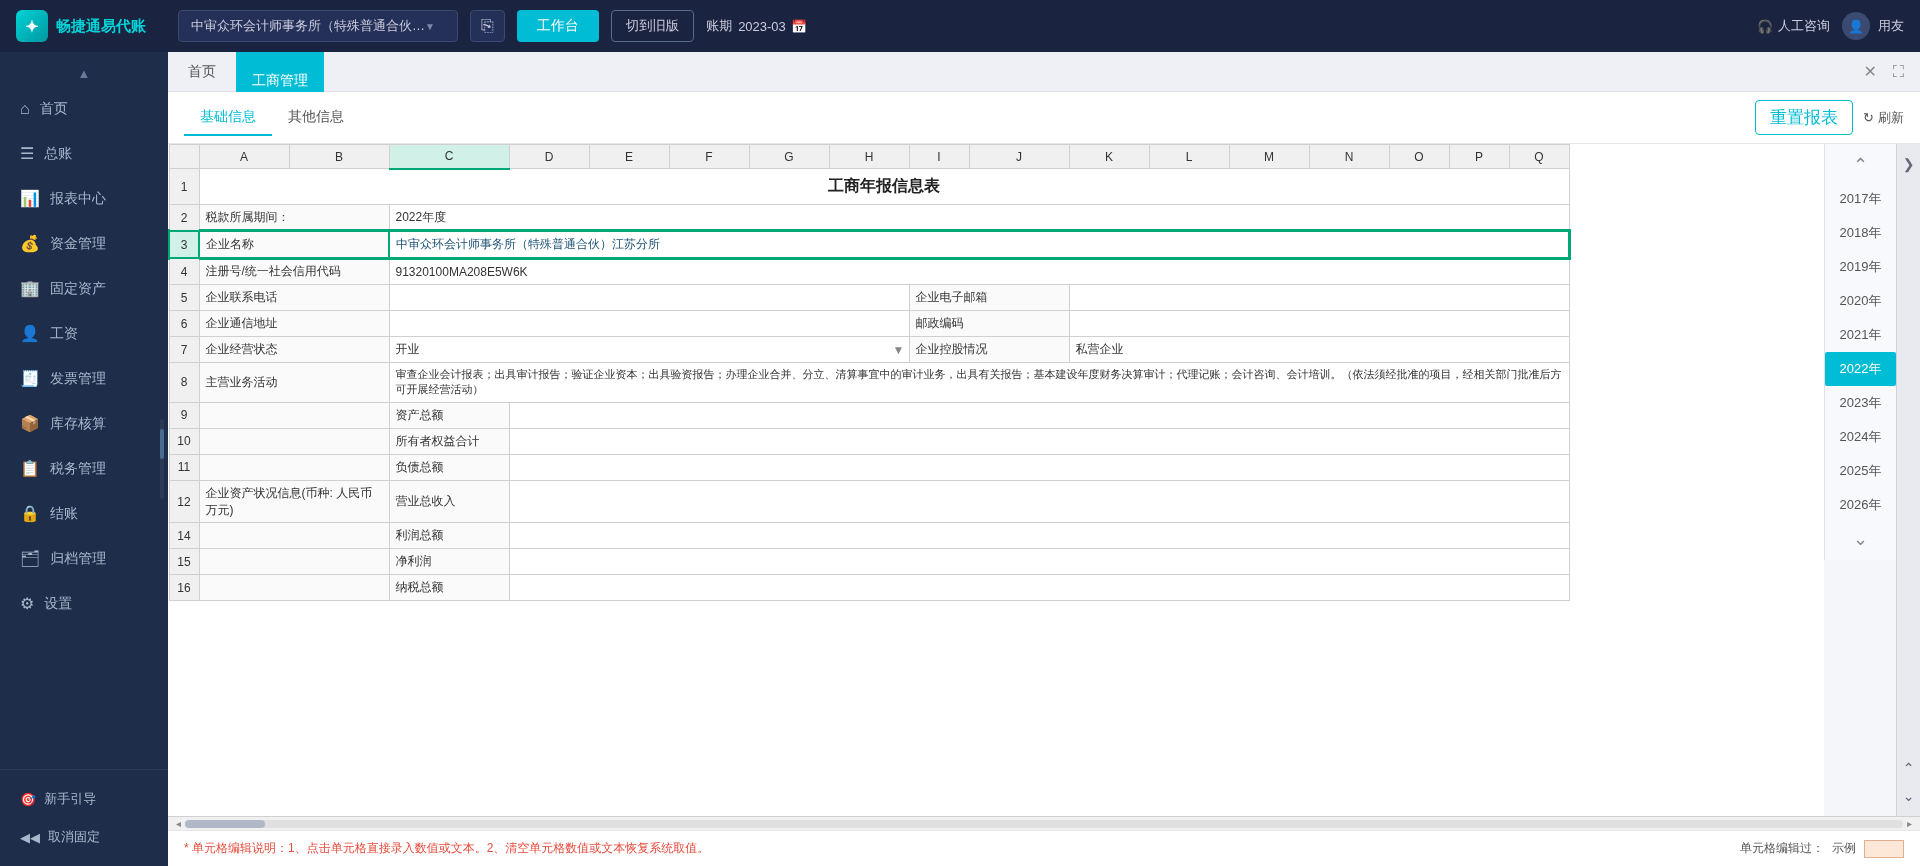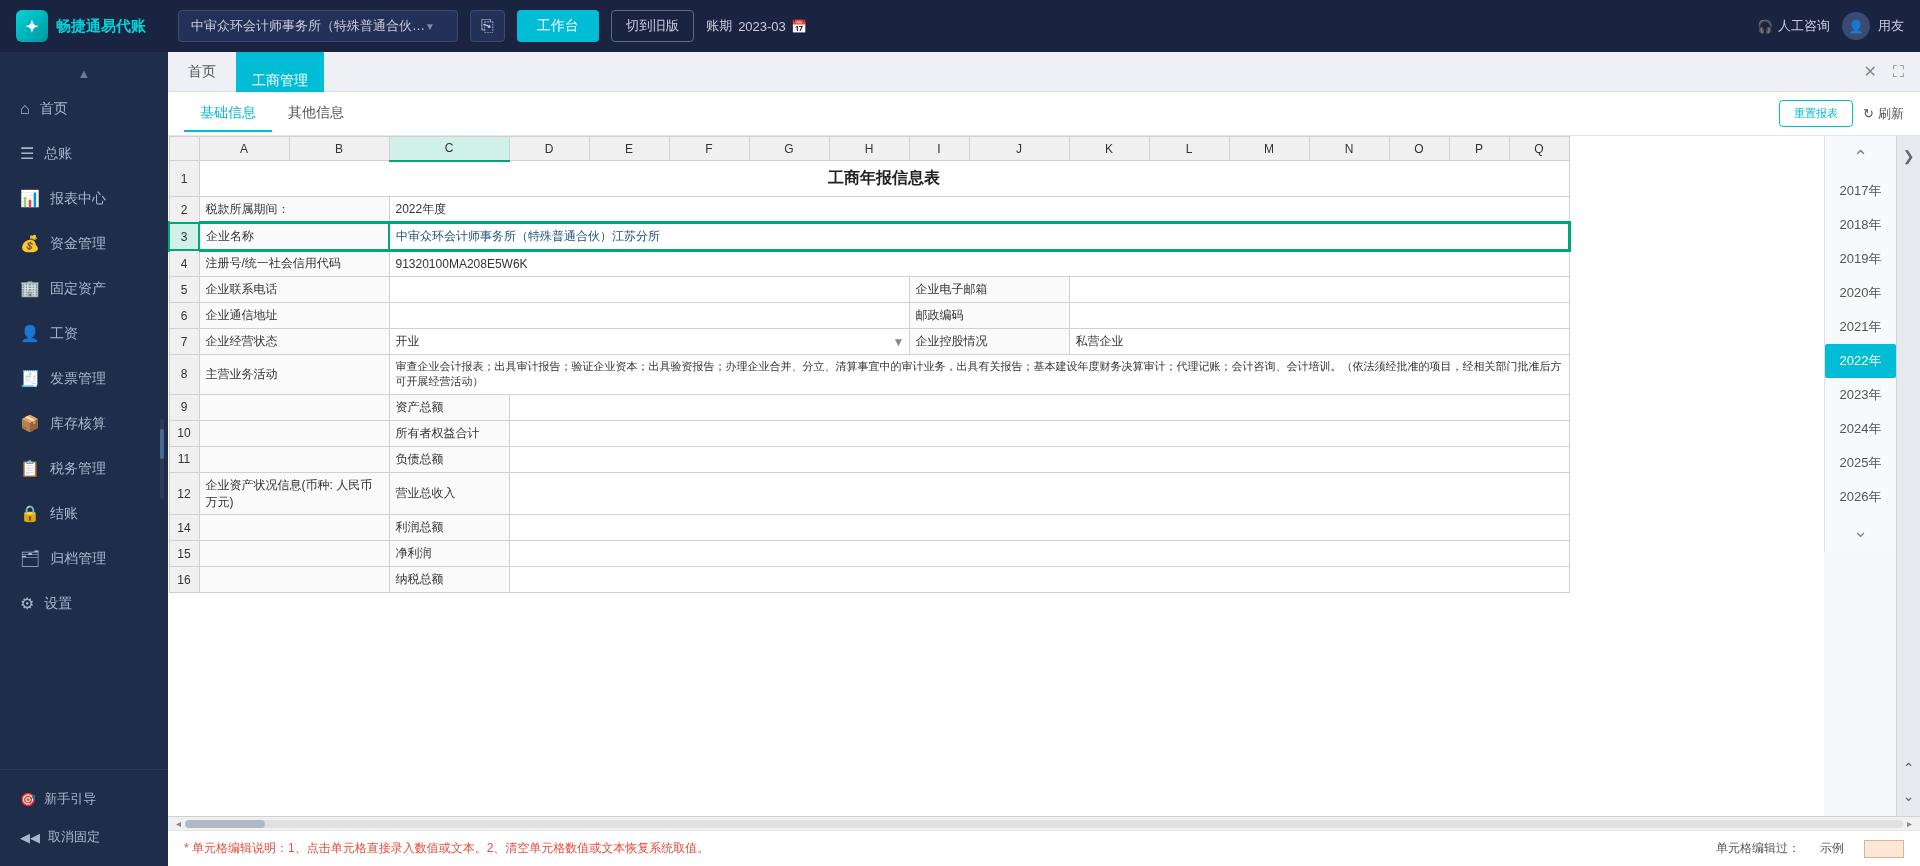--- a/index.html
+++ b/index.html
@@ -63,21 +63,21 @@
     .tab-home {
       padding: 10px 20px; color: #555; cursor: pointer; font-size: 14px;
     }
     .tab-active {
       padding: 26px 16px; background: #00bcd4; color: white;
       cursor: pointer; font-size: 14px; display: flex; align-items: center; gap: 8px; height: 40px; flex-direction: column;
     }
     .tab-close { font-size: 14px; color: rgba(255,255,255,0.8); }
     .reset-btn {
       border: 1px solid #00bcd4; color: #00bcd4; background: white;
-      border-radius: 4px; padding: 5px 14px; cursor: pointer; font-size: 11px;
+      border-radius: 4px; padding: 5px 14px; cursor: pointer; font-size: 17px;
     }
     .refresh-btn {
       border: none; background: transparent; color: #555;
       cursor: pointer; font-size: 13px; display: flex; align-items: center; gap: 4px;
     }
 
     
     .sub-tabs {
       display: flex; padding: 10px 16px 0; background: white; border-bottom: 1px solid #e5e7eb;
     }
@@ -146,21 +146,21 @@
     }
     .panel-btn { cursor: pointer; color: #667; font-size: 14px; padding: 4px; }
 
     
     .bottom-bar {
       display: flex; align-items: center; justify-content: space-between;
       padding: 8px 16px; background: white; border-top: 1px solid #e5e7eb;
       font-size: 12px; color: #e74c3c; min-height: 36px;
     }
     .bottom-note { color: #e74c3c; }
-    .cell-sample { display: flex; align-items: center; gap: 20px; color: #555; margin-left: 28px; }
+    .cell-sample { display: flex; align-items: center; gap: 8px; color: #555; margin-left: 28px; }
     .sample-box { width: 40px; height: 18px; background: #fde8d8; border: 1px solid #e0b090; }
 
     
     .h-scrollbar {
       height: 14px; background: #f0f0f0; border-top: 1px solid #d0d0d0;
       display: flex; align-items: center; padding: 0 4px;
     }
     .h-scroll-track {
       flex: 1; height: 8px; background: #e0e0e0; border-radius: 4px; position: relative;
     }

